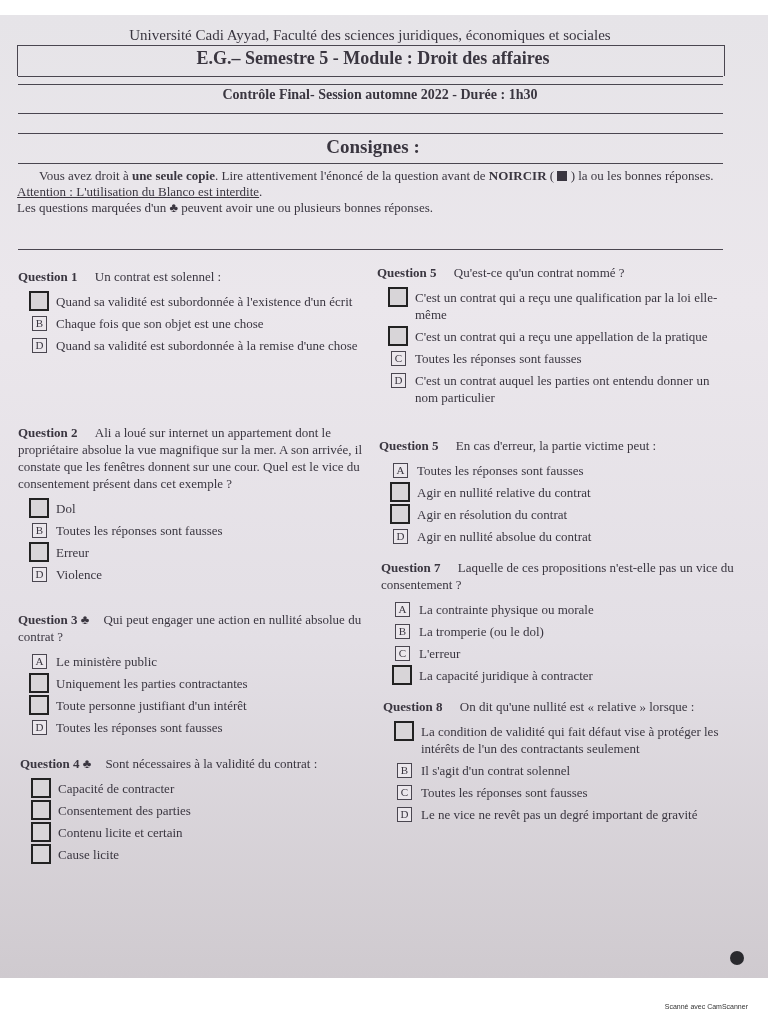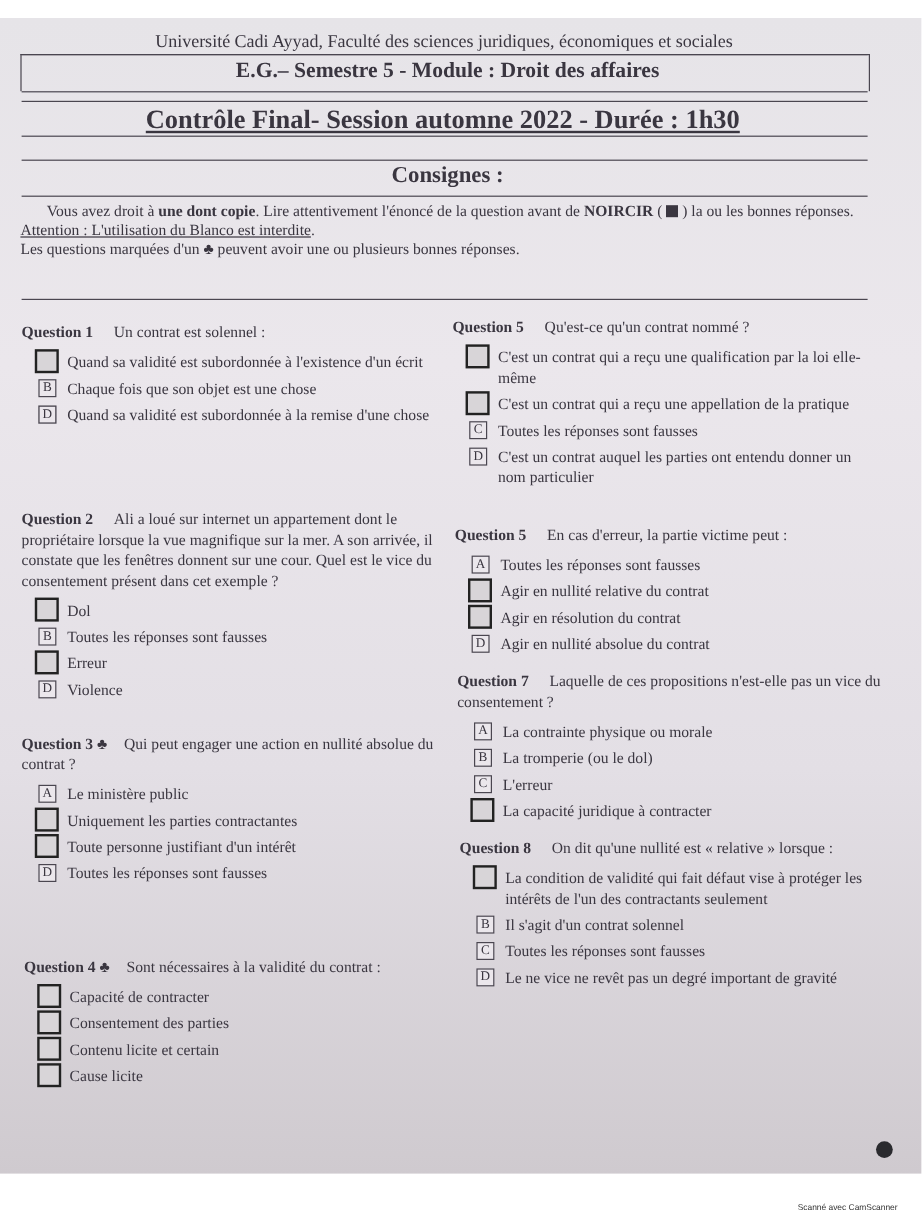--- a/index.html
+++ b/index.html
@@ -15,21 +15,21 @@
   }
   .footer-brand {
     position:absolute; right:20px; top:1003px;
     font-family:"Liberation Sans", "DejaVu Sans", sans-serif;
     font-size:7px; color:#333;
   }
   .hline { position:absolute; height:1px; background:#4a4650; }
   .header-text { position:absolute; text-align:center; color:#3a3640; }
   .h-univ { top:27px; left:60px; width:620px; font-size:15px; font-weight:normal; }
   .h-module { top:48px; left:20px; width:706px; font-size:18px; font-weight:bold; }
-  .h-ctrl { top:87px; left:16px; width:706px; font-size:22px; font-weight:bold;text-decoration:underline; }
+  .h-ctrl { top:87px; left:27px; width:706px; font-size:14px; font-weight:bold; }
   .h-cons { top:136px; left:20px; width:706px; font-size:19px; font-weight:bold; }
   .box-module { position:absolute; left:17px; top:45px; width:706px; height:30px; border:1px solid #4a4650; border-bottom:none; }
 
   .instructions { position:absolute; left:17px; top:168px; width:710px; font-size:13px; line-height:16px; }
   .instructions p { margin:0; }
   .instructions .indent { text-indent:22px; }
   .instructions .warn { text-decoration:underline; }
   .instructions .note { }
   .sq-icon { display:inline-block; width:10px; height:10px; background:#3a3640; vertical-align:-1px; }
 
@@ -60,21 +60,21 @@
 <div class="header-text h-module">E.G.– Semestre 5 - Module : Droit des affaires</div>
 <div class="hline" style="left:18px; top:76px; width:705px;"></div>
 <div class="hline" style="left:18px; top:84px; width:705px;"></div>
 <div class="header-text h-ctrl">Contrôle Final- Session automne 2022 - Durée : 1h30</div>
 <div class="hline" style="left:18px; top:113px; width:705px;"></div>
 <div class="hline" style="left:18px; top:133px; width:705px;"></div>
 <div class="header-text h-cons">Consignes :</div>
 <div class="hline" style="left:18px; top:163px; width:705px;"></div>
 
 <div class="instructions">
-  <p class="indent"><span>Vous avez droit à </span><b>une dont copie</b><span>. Lire attentivement l'énoncé de la question avant de </span><b>NOIRCIR</b><span> ( </span><span class="sq-icon"></span><span> ) la ou les bonnes réponses.</span></p>
+  <p class="indent"><span>Vous avez droit à </span><b>une seule copie</b><span>. Lire attentivement l'énoncé de la question avant de </span><b>NOIRCIR</b><span> ( </span><span class="sq-icon"></span><span> ) la ou les bonnes réponses.</span></p>
   <p><span class="warn">Attention : L'utilisation du Blanco est interdite</span><span>.</span></p>
   <p class="note"><span>Les questions marquées d'un </span><span>♣</span><span> peuvent avoir une ou plusieurs bonnes réponses.</span></p>
 </div>
 <div class="hline" style="left:18px; top:249px; width:705px;"></div>
 
 <div class="question" id="q0" style="left:18px; top:268px; width:350px;">
     <div class="q-head"><span class="q-label"><span>Question 1</span> <span class="club"></span></span><span>Un contrat est solennel :</span></div>
     <div class="opt">
       <span class="cb blank"></span>
       <span class="txt">Quand sa validité est subordonnée à l'existence d'un écrit</span>
@@ -85,21 +85,21 @@
     </div>
     <div class="opt">
       <span class="cb">C</span>
     </div>
     <div class="opt">
       <span class="cb">D</span>
       <span class="txt">Quand sa validité est subordonnée à la remise d'une chose</span>
     </div>
   </div>
 <div class="question" id="q1" style="left:18px; top:424px; width:350px;">
-    <div class="q-head"><span class="q-label"><span>Question 2</span> <span class="club"></span></span><span>Ali a loué sur internet un appartement dont le propriétaire lorsque la vue magnifique sur la mer. A son arrivée, il constate que les fenêtres donnent sur une cour. Quel est le vice du consentement présent dans cet exemple ?</span></div>
+    <div class="q-head"><span class="q-label"><span>Question 2</span> <span class="club"></span></span><span>Ali a loué sur internet un appartement dont le propriétaire absolue la vue magnifique sur la mer. A son arrivée, il constate que les fenêtres donnent sur une cour. Quel est le vice du consentement présent dans cet exemple ?</span></div>
     <div class="opt">
       <span class="cb blank"></span>
       <span class="txt">Dol</span>
     </div>
     <div class="opt">
       <span class="cb">B</span>
       <span class="txt">Toutes les réponses sont fausses</span>
     </div>
     <div class="opt">
       <span class="cb blank"></span>
@@ -122,21 +122,21 @@
     </div>
     <div class="opt">
       <span class="cb blank"></span>
       <span class="txt">Toute personne justifiant d'un intérêt</span>
     </div>
     <div class="opt">
       <span class="cb">D</span>
       <span class="txt">Toutes les réponses sont fausses</span>
     </div>
   </div>
-<div class="question" id="q3" style="left:20px; top:797px; width:350px;">
+<div class="question" id="q3" style="left:20px; top:755px; width:350px;">
     <div class="q-head"><span class="q-label"><span>Question 4</span> <span class="club">♣</span></span><span>Sont nécessaires à la validité du contrat :</span></div>
     <div class="opt">
       <span class="cb blank"></span>
       <span class="txt">Capacité de contracter</span>
     </div>
     <div class="opt">
       <span class="cb blank"></span>
       <span class="txt">Consentement des parties</span>
     </div>
     <div class="opt">

